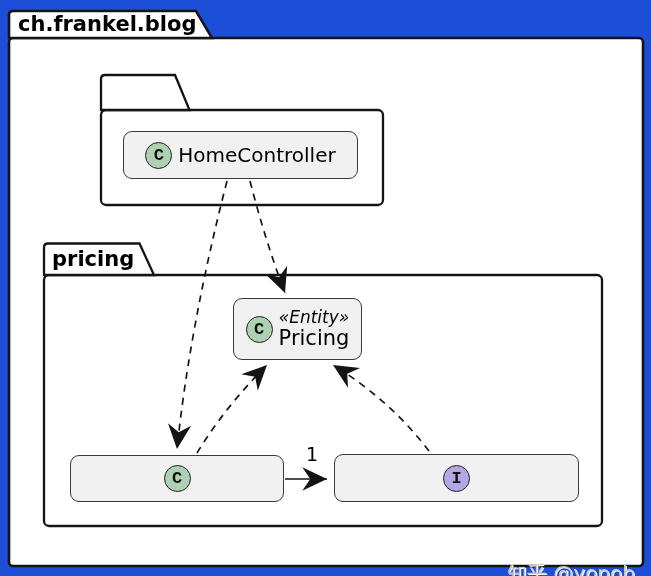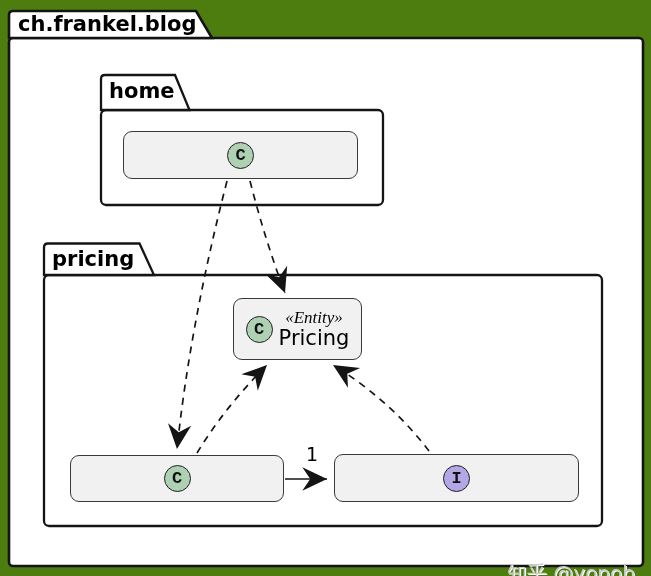--- a/index.html
+++ b/index.html
@@ -1,32 +1,32 @@
 <!DOCTYPE html>
 <html><head>
 <meta charset="utf-8">
 <style>
   html,body{margin:0;padding:0;background:#ffffff;}
   body{font-family:"DejaVu Sans","Liberation Sans",sans-serif;}
-  .stage{position:relative;width:651px;height:576px;background:#4d7c0f;overflow:hidden;}
+  .stage{position:relative;width:651px;height:576px;background:#1d4ed8;overflow:hidden;}
   .stage svg{position:absolute;left:0;top:0;}
   .pkg-shape{fill:#ffffff;stroke:#141414;}
   .pkg-label{position:absolute;font-weight:bold;font-size:21px;color:#000;white-space:nowrap;}
   .class-box{position:absolute;background:#F1F1F1;border:1.4px solid #3a3a3a;border-radius:9px;
              display:flex;align-items:center;justify-content:center;gap:6px;box-sizing:border-box;}
   .circle{width:27px;height:27px;border-radius:50%;border:1.6px solid #1f1f1f;flex:0 0 auto;
           display:flex;align-items:center;justify-content:center;
           font-family:"Liberation Mono","DejaVu Sans Mono",monospace;font-weight:bold;font-size:17px;color:#111;
           box-sizing:border-box;}
   .circle-class{background:#ADD1B2;}
   .circle-interface{background:#B4A7E5;}
   .class-name{font-size:20px;color:#000;white-space:nowrap;}
   .italic{font-style:italic;}
   .stack{display:flex;flex-direction:column;align-items:center;line-height:1.12;}
-  .stereotype{font-size:17px;font-style:italic;color:#000;white-space:nowrap;font-family:Liberation Serif, serif;}
+  .stereotype{font-size:17px;font-style:italic;color:#000;white-space:nowrap;}
   .stack .class-name{font-size:21px;}
   .mult-label{position:absolute;font-size:19px;color:#000;}
   .watermark{position:absolute;font-size:20px;color:#cbcbcb;text-shadow:1px 1px 0 #ffffff;white-space:nowrap;}
 </style>
 </head>
 <body>
 
 <div class="stage">
 
   <svg width="651" height="576" viewBox="0 0 651 576">
@@ -46,27 +46,27 @@
 
     <path d="M250,181 Q265,240 285,293" fill="none" stroke="#141414" stroke-width="1.7" stroke-dasharray="7 6" marker-end="url(#ah)"></path>
     <path d="M227,181 Q190,325 177,449" fill="none" stroke="#141414" stroke-width="1.7" stroke-dasharray="7 6" marker-end="url(#ah)"></path>
     <path d="M197,453 Q225,407 267,365" fill="none" stroke="#141414" stroke-width="1.7" stroke-dasharray="7 6" marker-end="url(#ah)"></path>
     <path d="M429,451 Q390,400 333,365" fill="none" stroke="#141414" stroke-width="1.7" stroke-dasharray="7 6" marker-end="url(#ah)"></path>
 
     <path d="M285,479 L327,479" fill="none" stroke="#141414" stroke-width="1.7" marker-end="url(#ah)"></path>
   </svg>
 
   <div class="pkg-label" style="left:18px;top:12px;">ch.frankel.blog</div>
-  <div class="pkg-label" style="left:109px;top:79px;">home</div>
   <div class="pkg-label" style="left:52px;top:247px;">pricing</div>
 
   <div class="class-box" style="left:123px;top:131px;width:235px;height:48px;">
     <span class="circle circle-class">
       <span>C</span>
     </span>
+    <span class="class-name">HomeController</span>
   </div>
 
   <div class="class-box" style="left:233px;top:298px;width:129px;height:62px;">
     <span class="circle circle-class">
       <span>C</span>
     </span>
     <span class="stack">
       <span class="stereotype">«Entity»</span>
       <span class="class-name">Pricing</span>
     </span>

